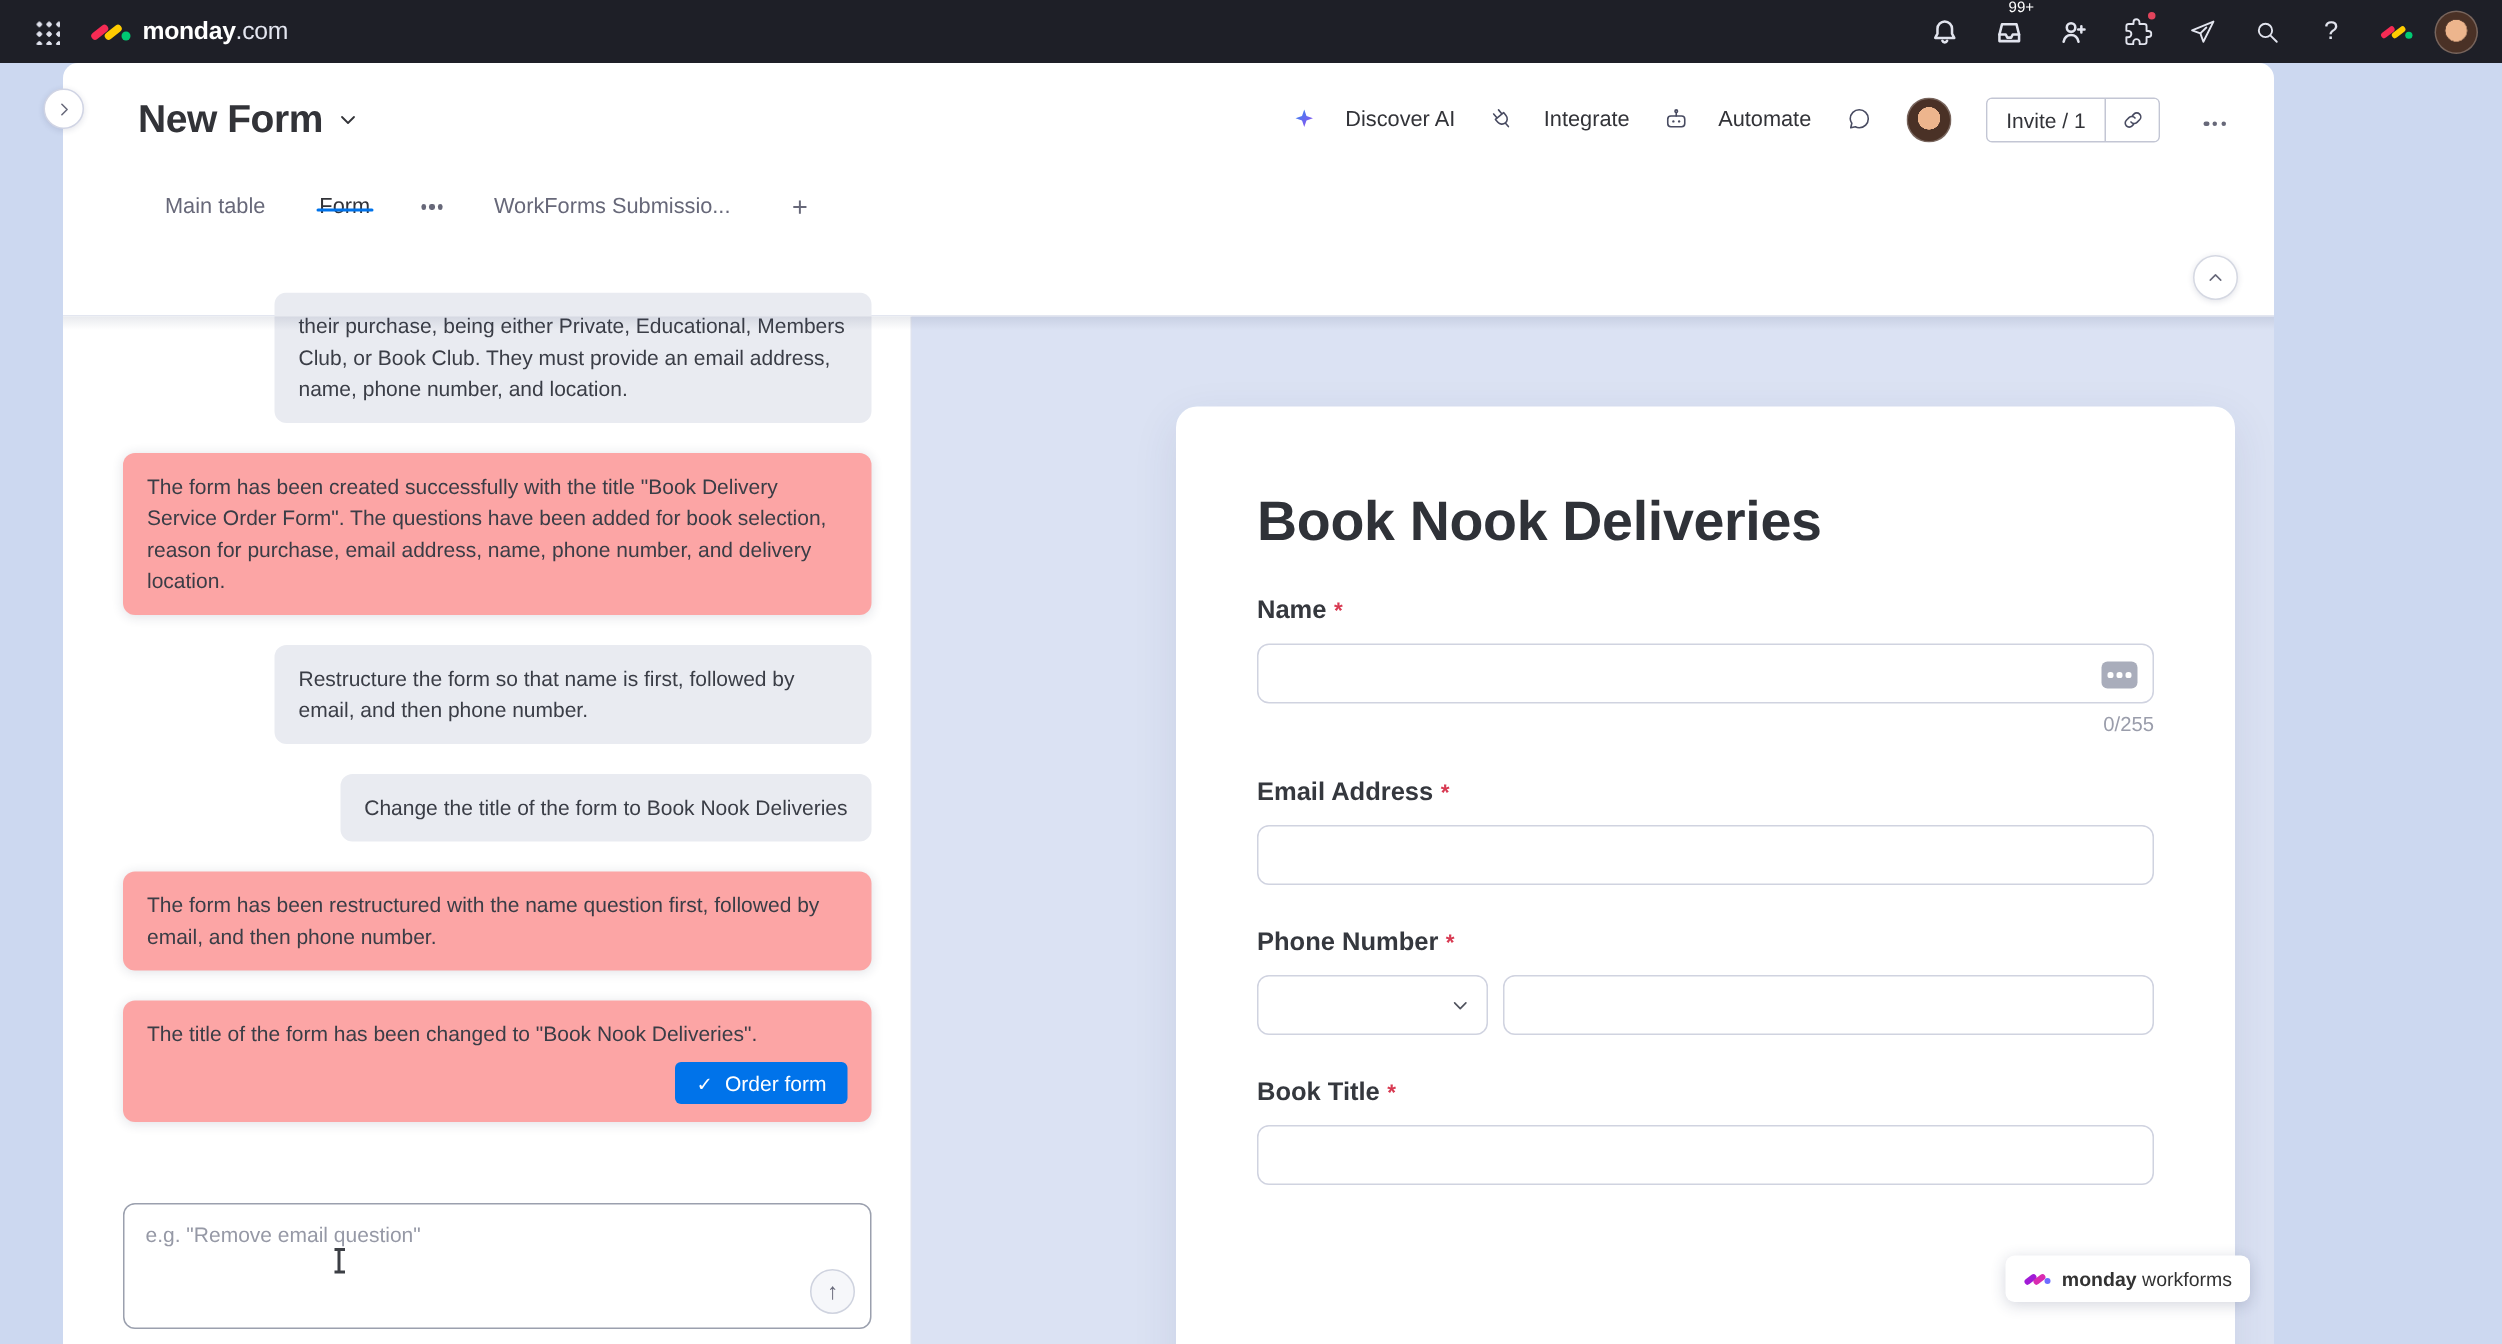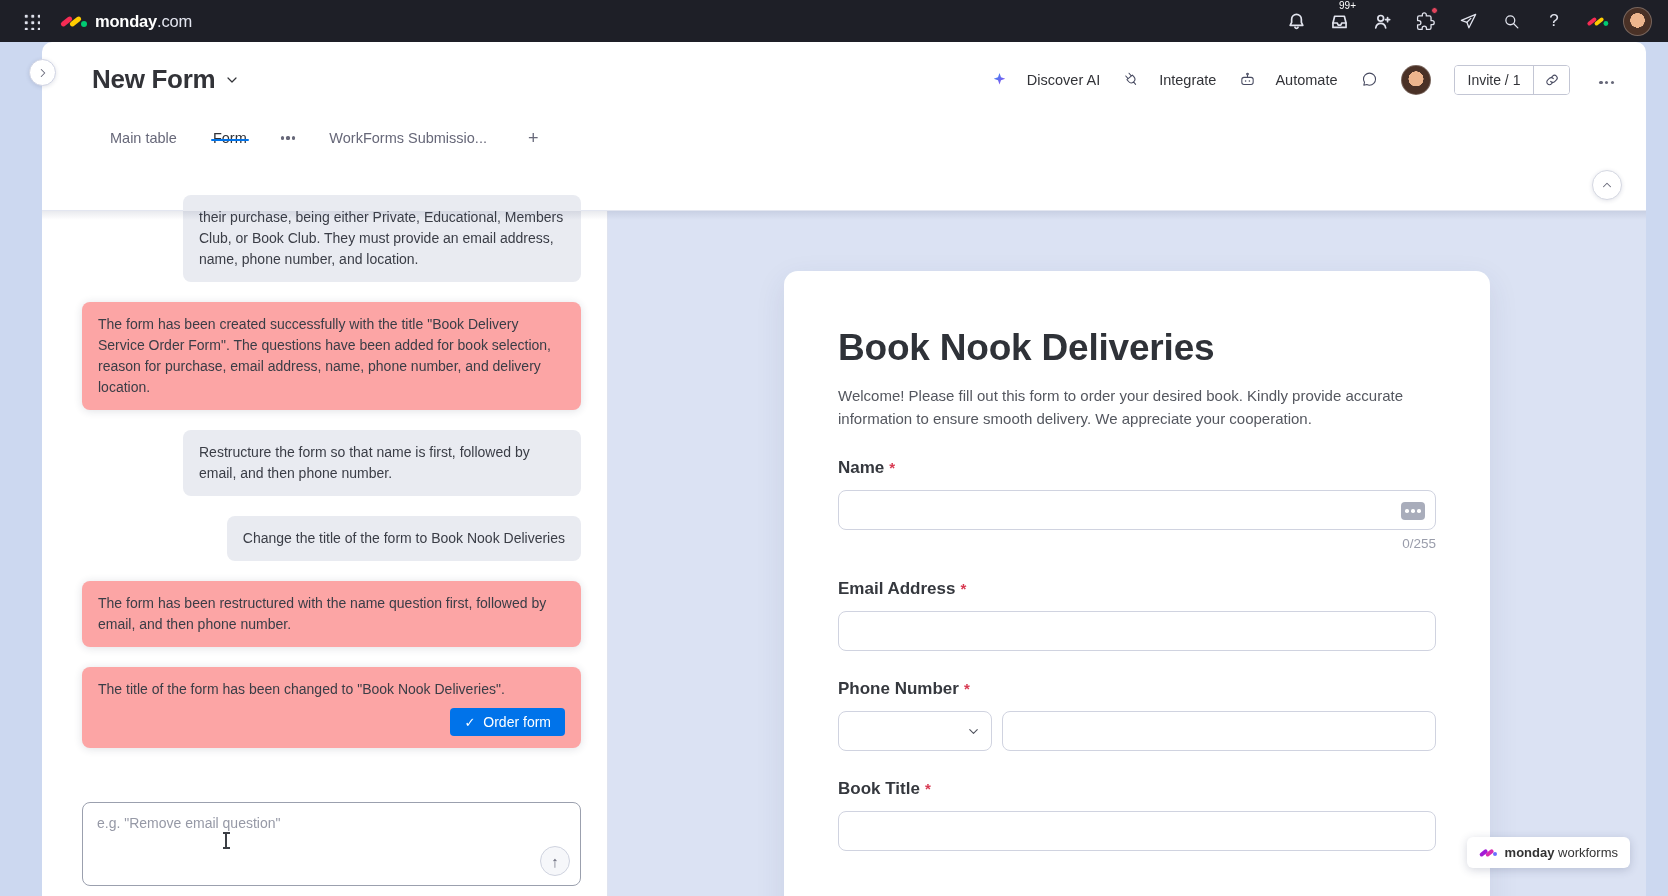--- a/index.html
+++ b/index.html
@@ -26,21 +26,21 @@
   .tb-btn svg{width:19px;height:19px;stroke:#e2e4ee;fill:none;stroke-width:1.6;stroke-linecap:round;stroke-linejoin:round}
   .badge99{position:absolute;top:-4px;right:0;font-size:10px;color:#fff}
   .reddot{position:absolute;top:3px;right:4px;width:7px;height:7px;border-radius:50%;background:#e2445c;border:1.5px solid #1e1f27}
   .help-q{font-size:17px;color:#e2e4ee}
   .avatar{width:29px;height:29px;border-radius:50%;background:radial-gradient(circle at 50% 46%,#edb58d 0 36%,#4a3126 37%);border:1px solid rgba(255,255,255,.25);cursor:pointer;flex:0 0 auto}
 
   
   .page{position:absolute;top:42px;left:0;right:0;bottom:0}
   .expand-btn{position:absolute;left:29px;top:17px;width:27px;height:27px;border-radius:50%;background:#fff;border:1px solid #d0d4e4;box-shadow:0 1px 4px rgba(40,50,90,.14);display:flex;align-items:center;justify-content:center;cursor:pointer;z-index:20}
   .expand-btn svg,.collapse-btn svg{width:14px;height:14px;stroke:#676879;fill:none;stroke-width:1.8;stroke-linecap:round;stroke-linejoin:round}
-  .content-card{position:absolute;left:42px;top:0;width:1604px;bottom:0;background:#fff;border-radius:10px 10px 0 0;display:flex;flex-direction:column;overflow:hidden}
+  .content-card{position:absolute;left:42px;top:0;width:1474px;bottom:0;background:#fff;border-radius:10px 10px 0 0;display:flex;flex-direction:column;overflow:hidden}
 
   
   .board-header{height:75px;display:flex;align-items:center;padding:0 26px 0 50px;flex:0 0 auto}
   .board-title{display:flex;align-items:center;gap:9px;cursor:pointer}
   .board-title h1{font-size:26px;font-weight:600;color:#323338;letter-spacing:-.3px}
   .chev{width:16px;height:16px;stroke:#323338;fill:none;stroke-width:1.8;stroke-linecap:round;stroke-linejoin:round}
   .header-actions{margin-left:auto;display:flex;align-items:center;gap:23px}
   .ha{display:flex;align-items:center;gap:19px;font-size:14.5px;color:#323338;background:none;border:none;cursor:pointer}
   .ha svg{width:17px;height:17px;stroke:#484b61;fill:none;stroke-width:1.5;stroke-linecap:round;stroke-linejoin:round}
   .ha .nostroke{stroke:none}
@@ -306,21 +306,20 @@
           <span class="ibeam"></span>
           <button class="send-btn">
               <span>↑</span>
             </button>
         </div>
       </aside>
 
       <section class="preview-panel">
         <div class="form-card">
           <h2 class="form-title">Book Nook Deliveries</h2>
-          <p class="form-desc">Welcome! Please fill out this form to order your desired book. Kindly provide accurate information to ensure smooth delivery. We appreciate your cooperation.</p>
 
           <div class="field first">
             <label>
                 <span>Name</span>
                 <i class="req">*</i>
               </label>
             <div class="finput">
               <span class="autofill-icon">
                   <i></i>
                   <i></i>

